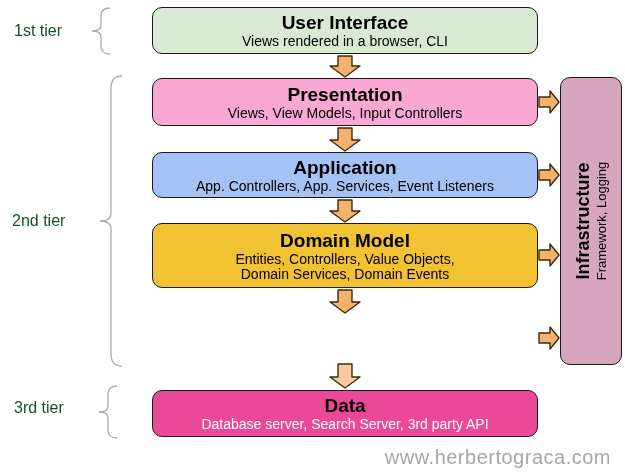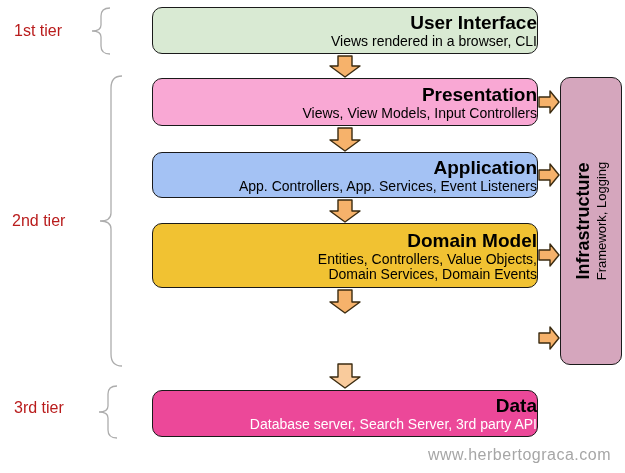--- a/index.html
+++ b/index.html
@@ -5,21 +5,21 @@
   html,body{margin:0;padding:0;background:#ffffff;}
   #canvas{
     position:relative;width:625px;height:473px;background:#ffffff;
     font-family:"Liberation Sans", sans-serif;overflow:hidden;
   }
   
   .layer{
     position:absolute;left:152px;width:386px;
     border:1.8px solid #1a1a1a;border-radius:10px;
     box-sizing:border-box;
-    display:flex;flex-direction:column;justify-content:center;align-items:flex-end;
+    display:flex;flex-direction:column;justify-content:center;align-items:center;
     text-align:center;
   }
   .layer-title{font-size:19px;font-weight:bold;color:#000;line-height:22px;}
   .layer-sub{font-size:14px;color:#000;line-height:15px;}
   #layer-ui{top:7px;height:47px;border-width:1.2px;}
   #layer-presentation{top:78px;height:48px;}
   #layer-application{top:152px;height:46px;}
   #layer-domain{top:223px;height:65px;}
   #layer-persistence{top:315px;height:47px;}
   #layer-data{top:390px;height:47px;}
@@ -31,29 +31,29 @@
   .infra-rot{
     position:absolute;left:50%;top:50%;width:285px;height:60px;
     transform:translate(-50%,-50%) rotate(-90deg);
     display:flex;flex-direction:column;justify-content:center;align-items:center;
     text-align:center;
   }
   .infra-title{font-size:18px;font-weight:bold;color:#000;line-height:21px;}
   .infra-sub{font-size:13px;color:#000;line-height:15px;}
   
   .tier-label{
-    position:absolute;color:#b91c1c;font-size:16px;line-height:18px;
+    position:absolute;color:#14532d;font-size:16px;line-height:18px;
   }
   #tier1-label{left:14px;top:22px;}
   #tier2-label{left:12px;top:212px;}
   #tier3-label{left:14px;top:399px;}
   
   #watermark{
     position:absolute;right:14px;top:446px;
-    color:#a6a6a6;font-size:16px;letter-spacing:0.5px;
+    color:#a6a6a6;font-size:20px;letter-spacing:0.5px;
   }
   
   #overlay{position:absolute;left:0;top:0;width:625px;height:473px;}
 </style>
 </head>
 <body>
 
 <div id="canvas">
 
   <div class="tier-label" id="tier1-label">1st tier</div>

